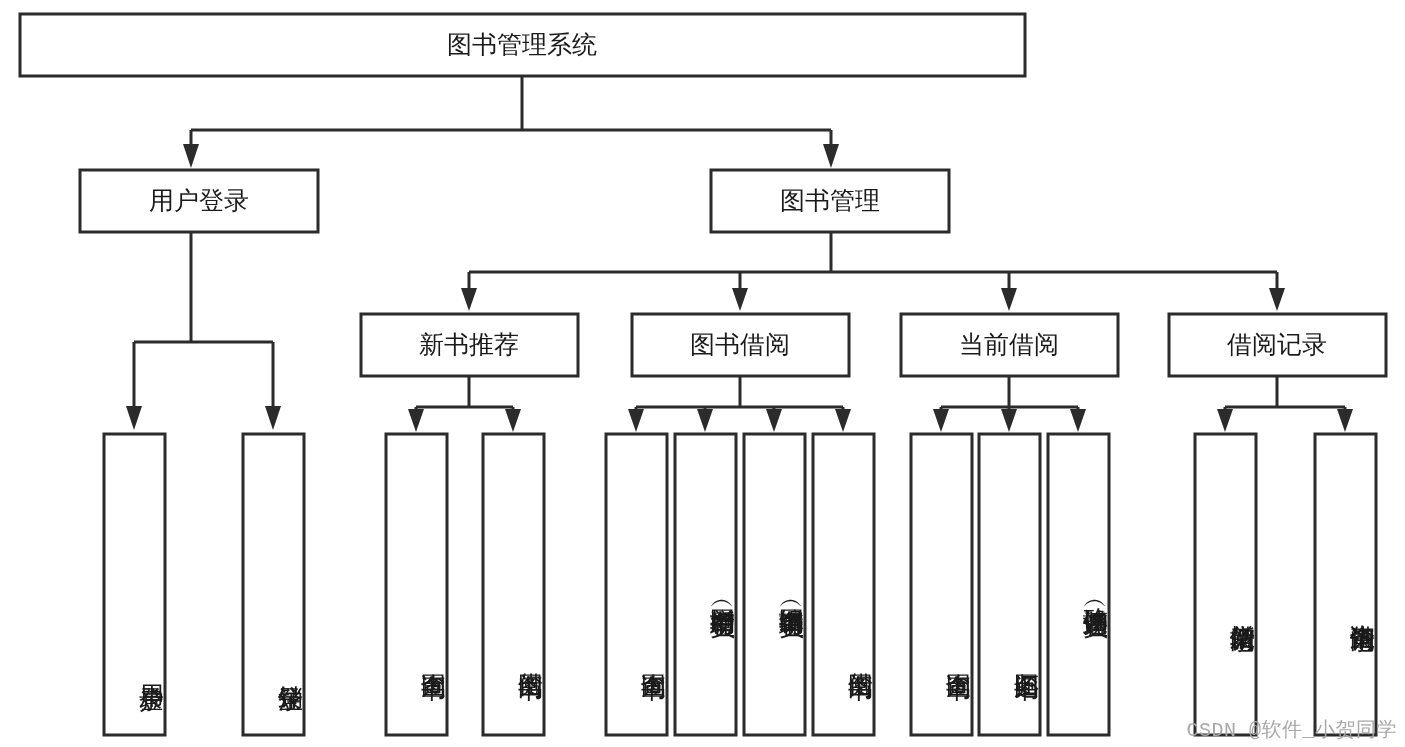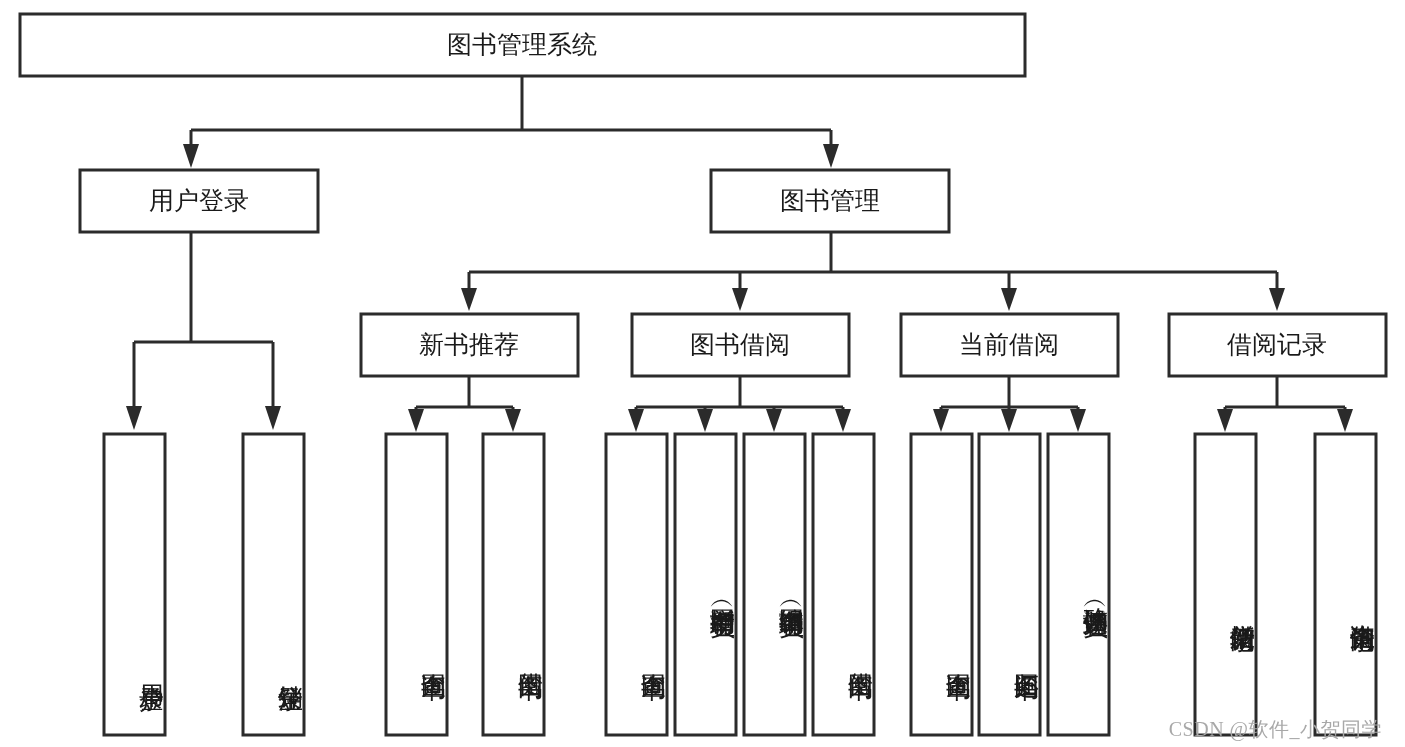--- a/index.html
+++ b/index.html
@@ -62,23 +62,23 @@
     letter-spacing: 1px;
     display: flex;
     align-items: flex-start;
     justify-content: center;
     text-align: center;
     pointer-events: none;
     user-select: none;
   }
   .watermark {
     position: absolute;
-    right: 23px;
+    right: 8px;
     bottom: 4px;
-    font-family: Liberation Serif, serif;
+    font-family: Liberation Mono, monospace;
     font-size: 20px;
     color: #a8a8a8;
     letter-spacing: 0.5px;
     white-space: nowrap;
     user-select: none;
   }
 </style>
 </head>
 <body>
 

